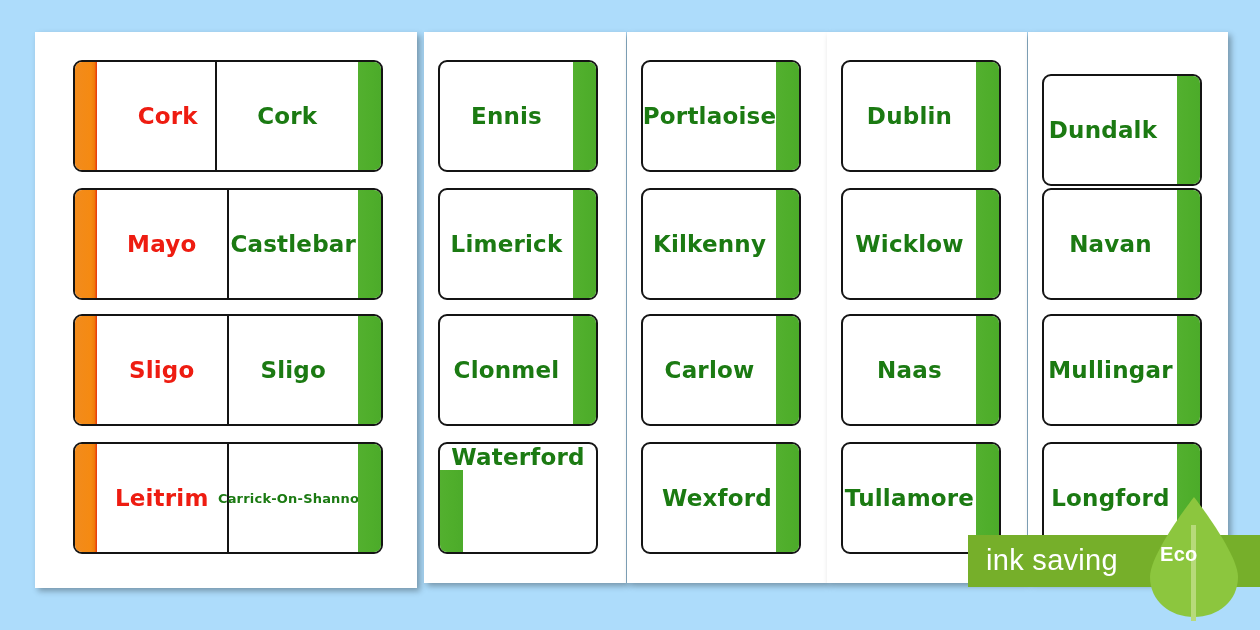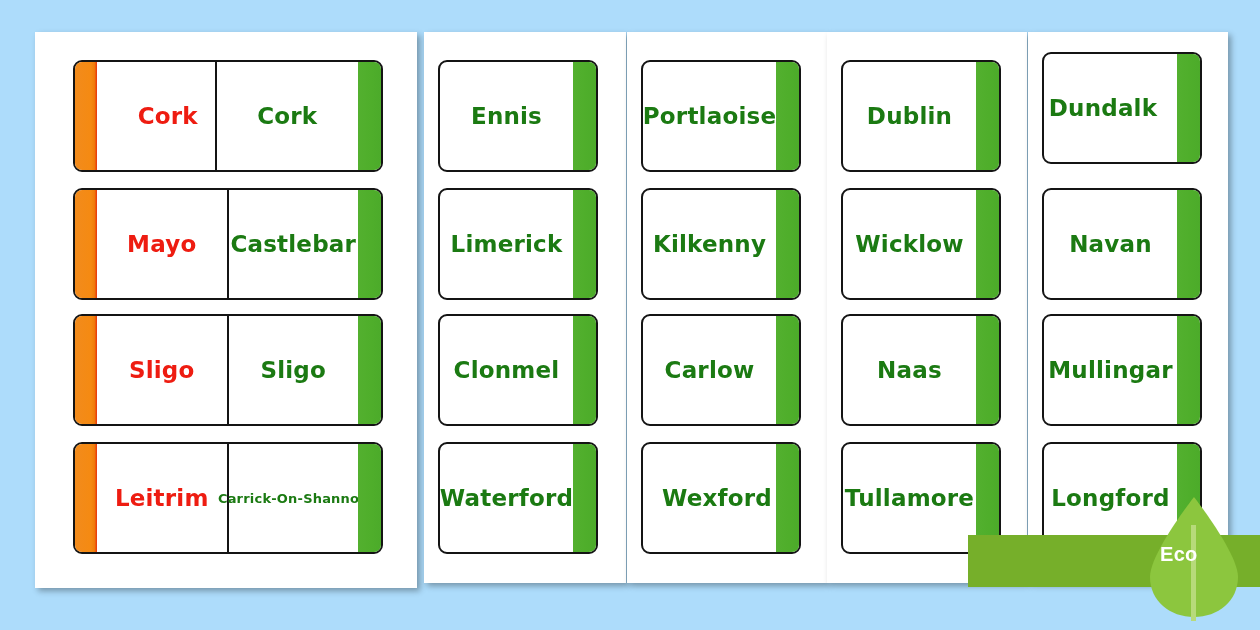--- a/index.html
+++ b/index.html
@@ -198,21 +198,21 @@
           <span class="town-label">Limerick</span>
         </div>
         <div class="stripe stripe-green"></div>
       </div>
       <div class="card half" style="top: 282px; left: 14px;">
         <div class="half-cell town">
           <span class="town-label">Clonmel</span>
         </div>
         <div class="stripe stripe-green"></div>
       </div>
-      <div class="card half" style="top: 410px; left: 14px;">
+      <div class="card half" style="top: 410px; left: 14px; flex-direction: column;">
         <div class="half-cell town">
           <span class="town-label">Waterford</span>
         </div>
         <div class="stripe stripe-green"></div>
       </div>
     </div>
   <div class="sheet sheet-p3" id="sheet-3">
       <div class="card half" style="top: 28px; left: 14px;">
         <div class="half-cell town">
           <span class="town-label">Portlaoise</span>
@@ -258,21 +258,21 @@
         <div class="stripe stripe-green"></div>
       </div>
       <div class="card half" style="top: 410px; left: 14px;">
         <div class="half-cell town">
           <span class="town-label">Tullamore</span>
         </div>
         <div class="stripe stripe-green"></div>
       </div>
     </div>
   <div class="sheet sheet-p5" id="sheet-5">
-      <div class="card half" style="top: 20px; left: 14px; gap: 15px;">
+      <div class="card half" style="top: 42px; left: 14px; gap: 15px;">
         <div class="half-cell town">
           <span class="town-label">Dundalk</span>
         </div>
         <div class="stripe stripe-green"></div>
       </div>
       <div class="card half" style="top: 156px; left: 14px;">
         <div class="half-cell town">
           <span class="town-label">Navan</span>
         </div>
         <div class="stripe stripe-green"></div>
@@ -286,20 +286,21 @@
       <div class="card half" style="top: 410px; left: 14px;">
         <div class="half-cell town">
           <span class="town-label">Longford</span>
         </div>
         <div class="stripe stripe-green"></div>
       </div>
     </div>
 
   <div class="eco-badge">
     <div class="eco-banner"></div>
+    <div class="eco-text">ink saving</div>
     <div class="eco-leaf">
       <svg viewBox="0 0 96 126" width="96" height="126" aria-hidden="true">
         <path d="M48 2 C48 2 92 58 92 82 C92 106 72 122 48 122 C24 122 4 106 4 82 C4 58 48 2 48 2 Z" fill="#8CC63E"></path>
         <rect x="45" y="30" width="5" height="96" fill="#B7DA7A"></rect>
       </svg>
     </div>
     <div class="eco-word">Eco</div>
   </div>
 
 </div>

